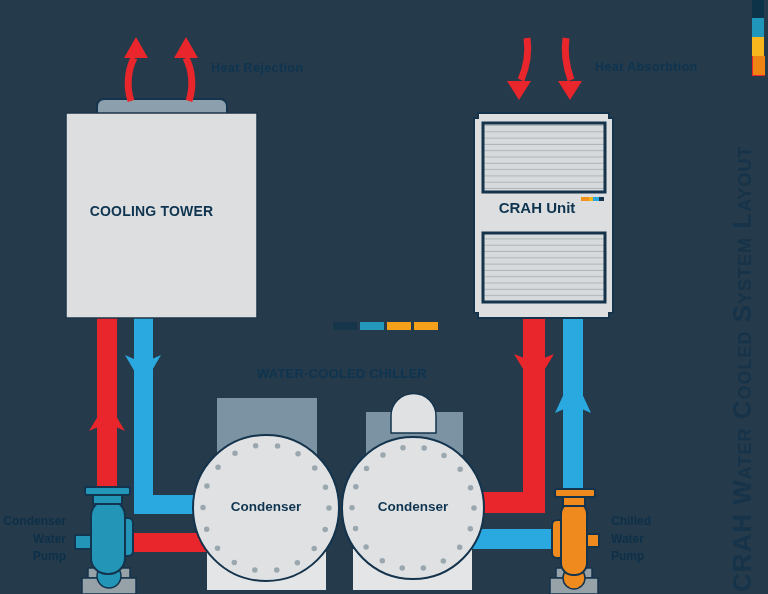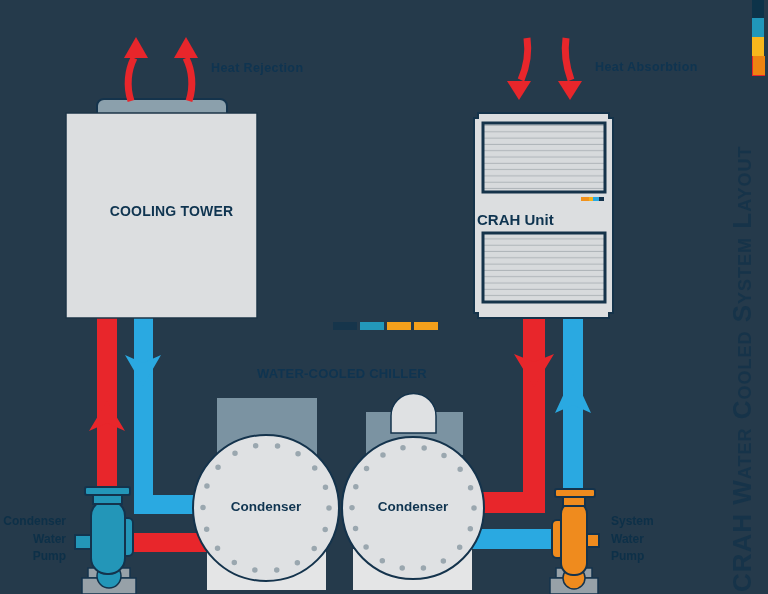--- a/index.html
+++ b/index.html
@@ -3,22 +3,22 @@
 <meta charset="utf-8">
 <style>
   html,body{margin:0;padding:0;}
   body{
     width:768px;height:594px;position:relative;overflow:hidden;
     background:#253a4b;
     font-family:"Liberation Sans",sans-serif;
   }
   .label{position:absolute;color:#0f3450;font-weight:bold;white-space:nowrap;}
   .heat-label{font-size:12.5px;letter-spacing:.4px;}
-  .tower-label{left:76px;top:113px;width:191px;height:196px;display:flex;align-items:center;justify-content:center;font-size:14px;letter-spacing:.2px;}
-  .crah-label{left:477px;top:199px;width:120px;font-size:15px;margin-top:12px;}
+  .tower-label{left:56px;top:113px;width:191px;height:196px;display:flex;align-items:center;justify-content:center;font-size:14px;letter-spacing:.2px;}
+  .crah-label{left:477px;top:199px;width:120px;text-align:center;font-size:15px;}
   .chiller-label{left:252px;top:366px;width:180px;text-align:center;font-size:13px;letter-spacing:.2px;}
   .vessel-label{top:499px;width:100px;text-align:center;font-size:13.5px;}
   .pump-label{font-size:12px;line-height:17.5px;color:#0d3048;}
   .pump-label span{display:block;}
   .cond-pump-label{left:0;top:513px;width:66px;text-align:right;}
   .chil-pump-label{left:611px;top:513px;width:90px;text-align:left;}
   .side-title{
     position:absolute;right:8px;top:0;width:36px;height:592px;
     writing-mode:vertical-rl;transform:rotate(180deg);
     display:flex;align-items:center;
@@ -131,21 +131,21 @@
 <div class="label chiller-label">WATER-COOLED CHILLER</div>
 <div class="label vessel-label" style="left:216px;">Condenser</div>
 <div class="label vessel-label" style="left:363px;">Condenser</div>
 
 <div class="label pump-label cond-pump-label">
   <span>Condenser</span>
   <span>Water</span>
   <span>Pump</span>
 </div>
 <div class="label pump-label chil-pump-label">
-  <span>System</span>
+  <span>Chilled</span>
   <span>Water</span>
   <span>Pump</span>
 </div>
 
 <div class="side-title">CRAH Water Cooled System Layout</div>
 
 <div class="legend-bar">
   <div class="seg" style="height:18px;background:#0d3349;"></div>
   <div class="seg" style="height:19px;background:#2097ba;"></div>
   <div class="seg" style="height:19px;background:#f8b71c;"></div>

